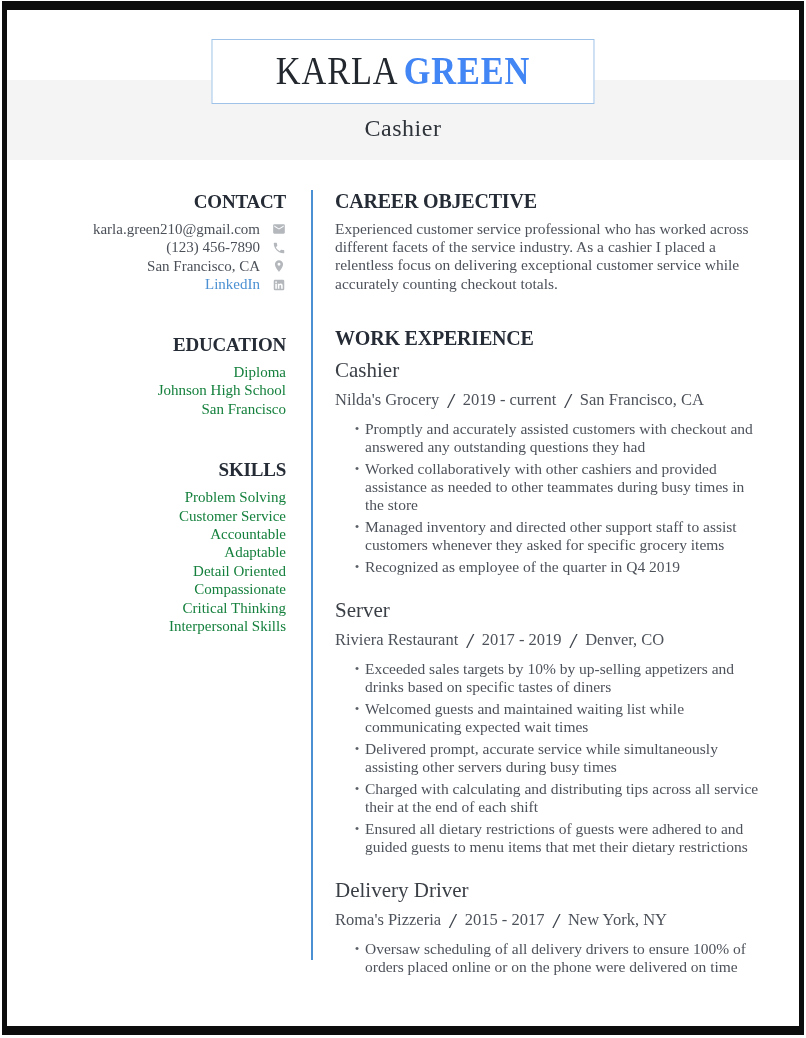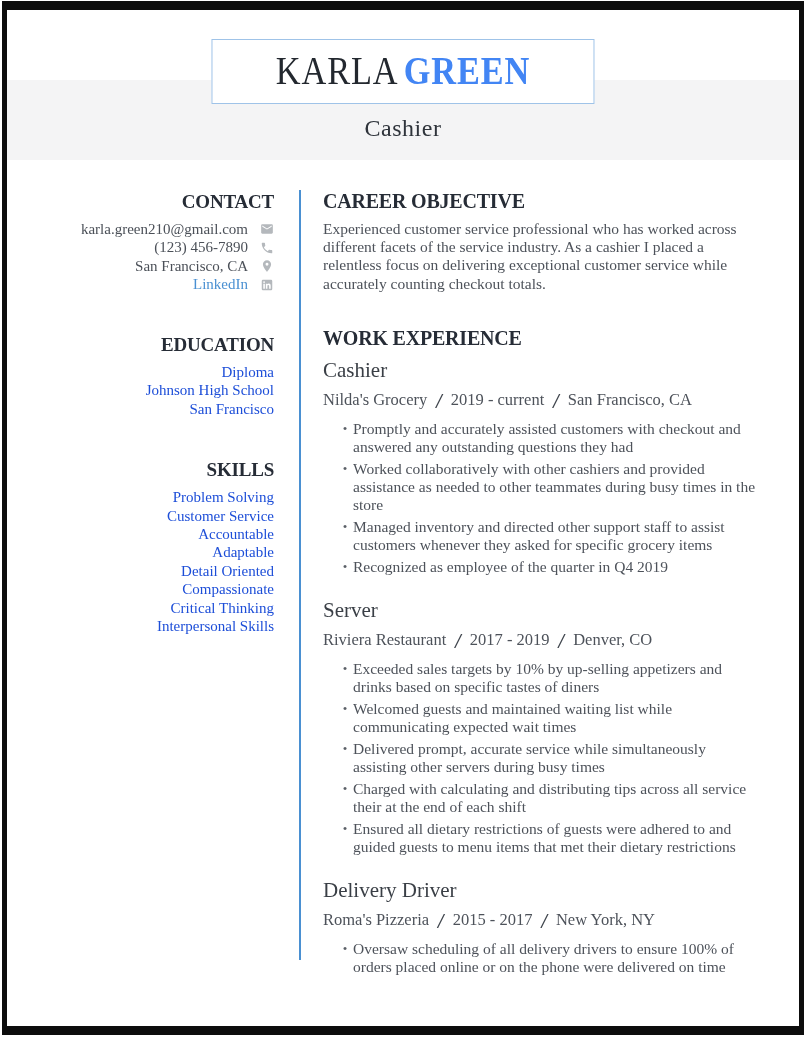--- a/index.html
+++ b/index.html
@@ -17,36 +17,36 @@
     position:absolute;top:29px;left:50%;transform:translateX(-50%);
     background:#ffffff;border:1px solid #9fc3e8;
     padding:8px 46px 10px 46px;white-space:nowrap;z-index:2;
   }
   .name{margin:0;font-size:39px;font-weight:300;letter-spacing:1px;display:inline-block;transform:scaleX(.88);}
   .name .first{color:#23282f;font-weight:400;}
   .name .last{color:#4285f4;font-weight:700;margin-left:6px;}
   .subtitle{font-size:24px;color:#2f343b;padding-top:16px;letter-spacing:.5px;}
   
   .content{display:flex;align-items:flex-start;}
-  .sidebar{width:253px;padding:0 25px 0 14px;flex:0 0 auto;text-align:right;}
+  .sidebar{width:253px;padding:0 25px 0 26px;flex:0 0 auto;text-align:right;}
   .divider{width:2px;background:#4a90d2;height:770px;margin-top:30px;flex:0 0 auto;}
   .main{flex:1 1 auto;padding:30px 36px 0 22px;}
   
   .side-heading{margin:0;font-size:19px;font-weight:700;color:#262c36;letter-spacing:-.2px;}
   .contact-section{margin-top:31px;}
   .contact-rows{margin-top:7px;}
   .contact-row{display:flex;justify-content:flex-end;align-items:center;height:18.5px;font-size:15px;color:#4b5058;}
   .contact-row .txt{white-space:nowrap;}
   .contact-row .ico{width:15px;height:15px;margin-left:11px;flex:0 0 auto;display:flex;align-items:center;justify-content:center;}
   .contact-row svg{width:14px;height:14px;fill:#b4b8bc;}
   .link{color:#4a90d2;cursor:pointer;}
   .edu-section{margin-top:40px;}
   .skills-section{margin-top:41px;}
   .side-list{margin-top:7px;}
-  .side-item{font-size:15px;color:#1d4ed8;line-height:18.4px;}
+  .side-item{font-size:15px;color:#15803d;line-height:18.4px;}
   
   .main-heading{margin:0;font-size:20px;font-weight:700;color:#262c36;letter-spacing:-.2px;}
   .objective-text{margin:7px 0 0 0;font-size:15.5px;line-height:18.2px;color:#4d525a;max-width:452px;}
   .experience-section{margin-top:34px;}
   .job{margin-top:8px;margin-bottom:22px;}
   .job-name{margin:0;font-size:21px;font-weight:400;color:#3a3f46;}
   .company-line{margin-top:7px;font-size:16.5px;color:#4d525a;display:flex;align-items:flex-start;flex-wrap:wrap;}
   .company-line .slash{font-size:20px;font-weight:600;color:#3e444c;margin:0 9px;font-style:italic;}
   .bullets{margin-top:7px;}
   .bullet{display:flex;font-size:15.5px;line-height:18px;color:#4d525a;margin-bottom:4px;max-width:462px;}

